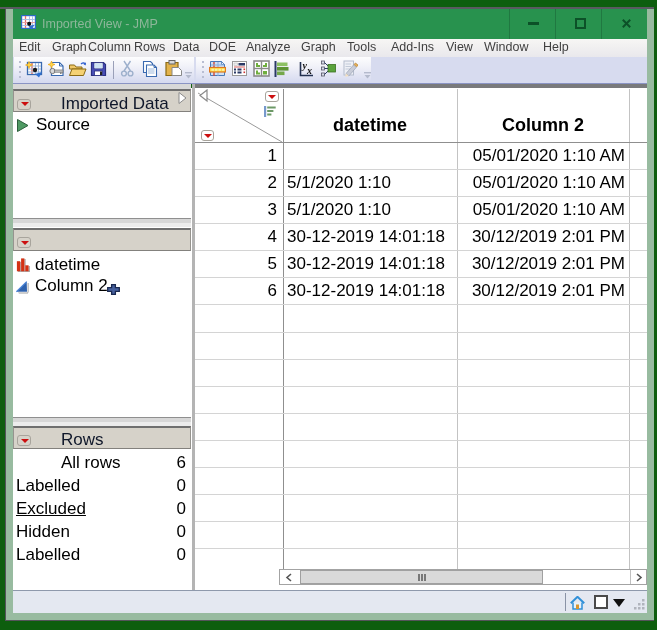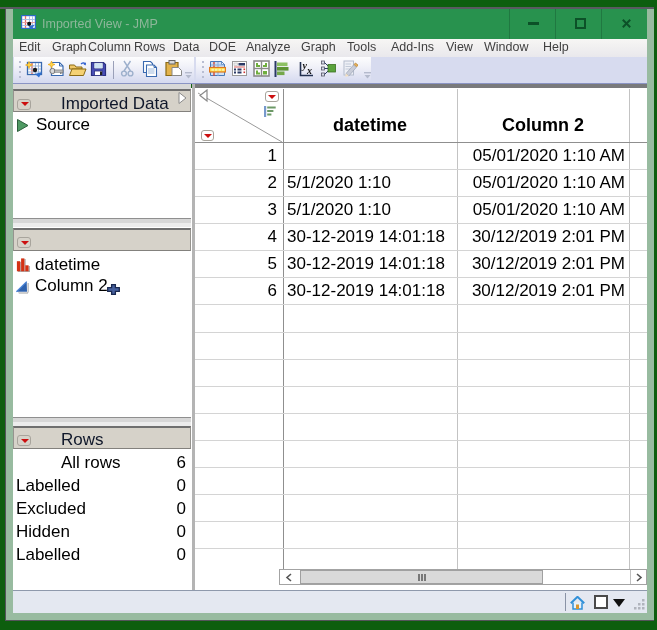--- a/index.html
+++ b/index.html
@@ -309,21 +309,21 @@
     <div class="psep" style="top:328px;"></div>
 
     <div class="phead" style="top:336.5px;">
       <div class="redbtn" style="left:3.4px;top:7.9px;"></div>
       <div class="lbl">Rows</div>
     </div>
     <div class="pitem" style="left:17px;top:364px;margin-left:31px;">All rows</div>
       <div class="pitem" style="right:5px;top:364px;">6</div>
     <div class="pitem" style="left:3px;top:387px;">Labelled</div>
       <div class="pitem" style="right:5px;top:387px;">0</div>
-    <div class="pitem" style="left:3px;top:410px;">Excluded</div>
+    <div class="pitem" style="left:3px;top:410px;text-decoration:underline;">Excluded</div>
       <div class="pitem" style="right:5px;top:410px;">0</div>
     <div class="pitem" style="left:3px;top:433px;">Hidden</div>
       <div class="pitem" style="right:5px;top:433px;">0</div>
     <div class="pitem" style="left:3px;top:456px;">Labelled</div>
       <div class="pitem" style="right:5px;top:456px;">0</div>
   </div>
 
   <div class="abs" id="tbl">
       <div class="vline" style="left:88px;height:480.5px;background:#8f8f8f"></div>
       <div class="vline" style="left:262px;height:480.5px;background:#c3c3c3"></div>

